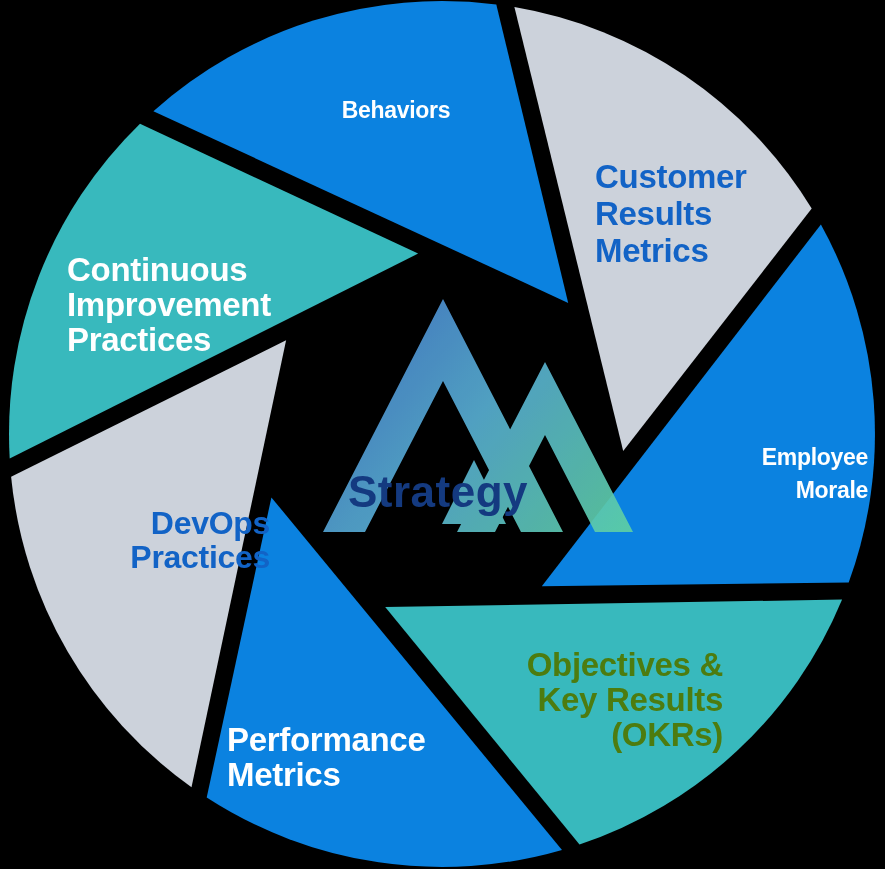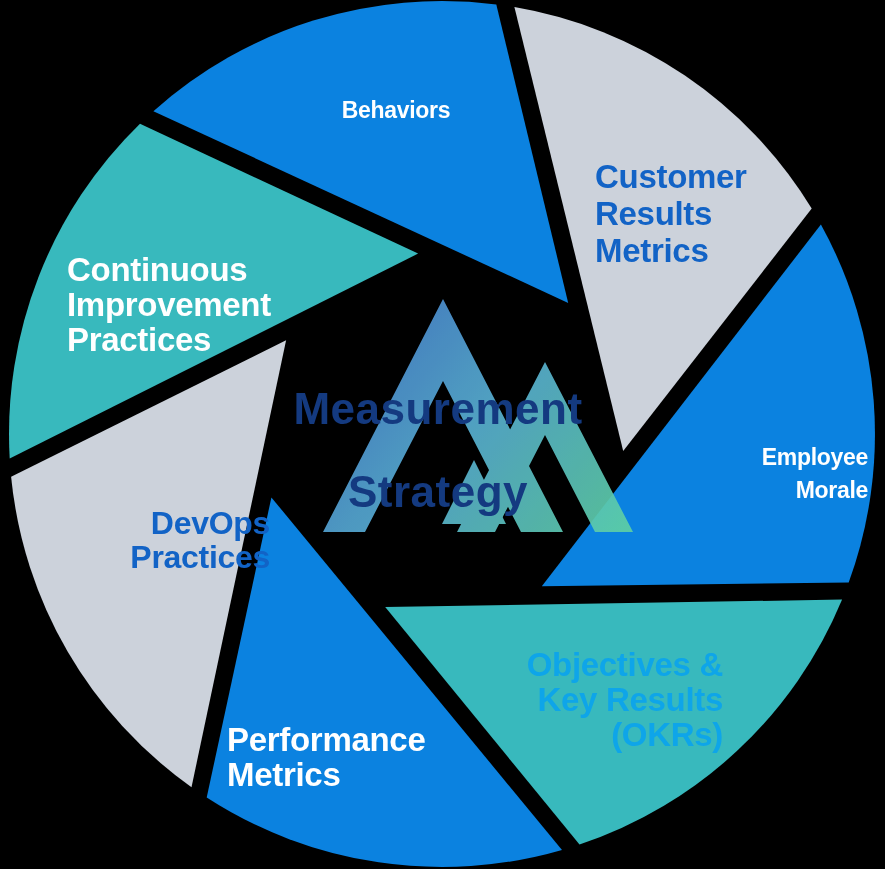--- a/index.html
+++ b/index.html
@@ -41,27 +41,26 @@
     </g>
   </svg>
 
   <div id="labels">
       <div class="seg-label" style="left: 250px; top: 92px; width: 292px; text-align: center; font-size: 23px; line-height: 37px; color: rgb(255, 255, 255);">Behaviors</div>
       <div class="seg-label" style="left: 595px; top: 158px; width: 230px; text-align: left; font-size: 33px; line-height: 37px; color: rgb(18, 99, 198);">Customer
 Results
 Metrics</div>
       <div class="seg-label" style="left: 636px; top: 441px; width: 232px; text-align: right; font-size: 23px; line-height: 33px; color: rgb(255, 255, 255);">Employee
 Morale</div>
-      <div class="seg-label" style="left: 470px; top: 647px; width: 253px; text-align: right; font-size: 33px; line-height: 35px; color: #0ea5e9;">Objectives &amp;
+      <div class="seg-label" style="left: 470px; top: 647px; width: 253px; text-align: right; font-size: 33px; line-height: 35px; color: #4d7c0f;">Objectives &amp;
 Key Results
 (OKRs)</div>
       <div class="seg-label" style="left: 227px; top: 716px; width: 260px; text-align: left; font-size: 33px; line-height: 35px; color: rgb(255, 255, 255); margin-top: 6px;">Performance
 Metrics</div>
       <div class="seg-label" style="left: 50px; top: 506px; width: 220px; text-align: right; font-size: 32px; line-height: 34px; color: rgb(18, 99, 198);">DevOps
 Practices</div>
       <div class="seg-label" style="left: 67px; top: 221px; width: 250px; text-align: left; font-size: 33px; line-height: 35px; color: rgb(255, 255, 255); margin-top: 31px;">Continuous
 Improvement
 Practices</div>
     </div>
 
-  <div class="title-line" style="top: 384px; color: rgb(20, 58, 128);">Measurement</div>
   <div class="title-line" style="top: 453px; color: rgb(20, 58, 128); margin-top: 14px;">Strategy</div>
 </div>
 
 </body></html>

